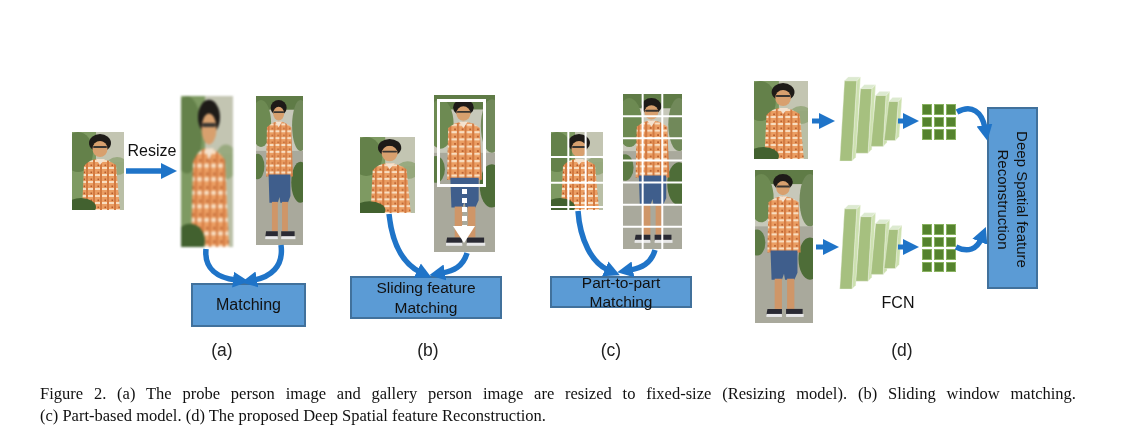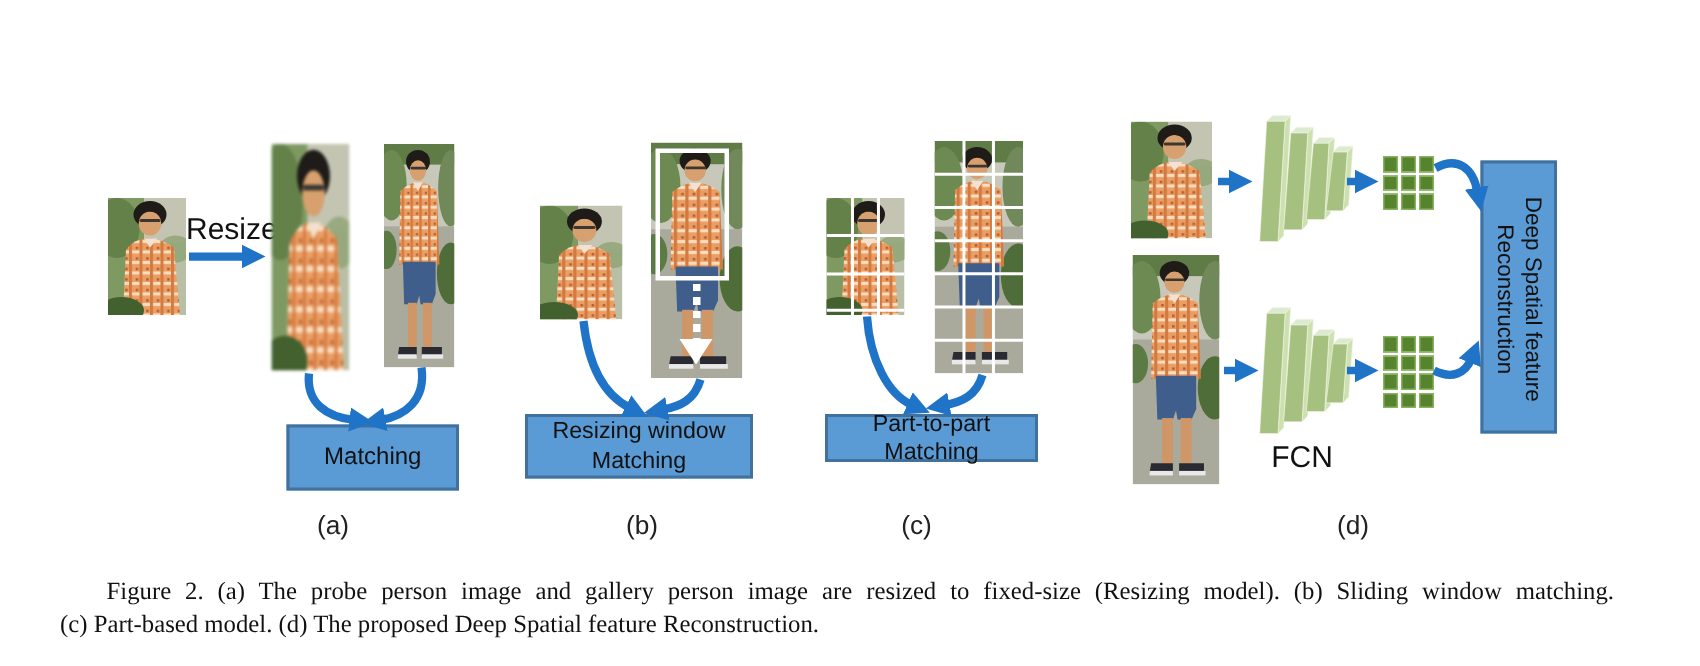--- a/index.html
+++ b/index.html
@@ -24,37 +24,37 @@
   .mbox{position:absolute;background:var(--box_fill);border:2px solid var(--box_border);
     box-sizing:border-box;display:flex;flex-direction:column;align-items:center;
     justify-content:center;font-size:16px;line-height:19.5px;color:#111;}
   .mbox.two{font-size:15.5px;}
   .dsr-box{position:absolute;left:987px;top:107px;width:51px;height:182px;
     background:var(--box_fill);border:2px solid var(--box_border);box-sizing:border-box;}
   .dsr-text{position:absolute;width:182px;height:51px;left:-67.5px;top:64.5px;
     transform:rotate(90deg);display:flex;flex-direction:column;align-items:center;
     justify-content:center;font-size:15px;line-height:19px;color:#111;text-align:center;}
   .plabel{position:absolute;width:58px;text-align:center;font-size:17.5px;color:#222;}
-  .small-label{position:absolute;text-align:center;font-size:20px;color:#111;}
+  .small-label{position:absolute;text-align:center;font-size:16px;color:#111;}
   .fmap{position:absolute;display:grid;gap:2px;background:#fff;}
   .fmap .cell{background:var(--feature_map_green);border:1px solid #8ab261;box-sizing:border-box;}
   #fmap-top{left:922px;top:104px;width:34px;height:36px;
     grid-template-columns:repeat(3,1fr);grid-template-rows:repeat(3,1fr);}
   #fmap-bottom{left:922px;top:224px;width:34px;height:48px;
     grid-template-columns:repeat(3,1fr);grid-template-rows:repeat(4,1fr);}
   svg.arrows{position:absolute;inset:0;width:1133px;height:444px;pointer-events:none;}
   .arrow{fill:none;stroke:var(--arrow_blue);stroke-width:5.5;}
   .arrow.thin{stroke-width:5;}
   .ah-fill{fill:var(--arrow_blue);}
   .fcn-front{fill:var(--fcn_face);stroke:#f4f8ec;stroke-width:0.4;}
   .fcn-topface{fill:var(--fcn_top);stroke:#f4f8ec;stroke-width:0.4;}
   .fcn-sideface{fill:var(--fcn_side);stroke:#f4f8ec;stroke-width:0.4;}
   .caption{position:absolute;left:40px;top:383px;width:1036px;
     font-family:"Liberation Serif",serif;font-size:16.5px;line-height:21.5px;color:#111;}
-  .caption .l1{text-align:justify;text-align-last:justify;margin-left:31px;}
+  .caption .l1{text-align:justify;text-align-last:justify;}
   .caption .l2{text-align:left;font-family:Liberation Serif, serif;}
   .blurred{filter:blur(1.1px);}
   .hiddefs{position:absolute;width:0;height:0;overflow:hidden;}
 </style>
 </head>
 <body>
 
 <svg class="hiddefs" aria-hidden="true">
   <defs>
     <pattern id="plaid" width="7" height="7" patternUnits="userSpaceOnUse">
@@ -150,21 +150,21 @@
   </div>
   <div class="img-wrap" style="left:434px;top:95px;width:61px;height:157px;">
     <svg class="person" viewBox="0 0 56 152" preserveAspectRatio="none">
         <use href="#person-full"></use>
       </svg>
     <div class="window-rect"></div>
     <div class="dash-line"></div>
     <div class="dash-head"></div>
   </div>
   <div class="mbox two" style="left:350px;top:276px;width:152px;height:43px;">
-    <div>Resizing window</div>
+    <div>Sliding feature</div>
     <div>Matching</div>
   </div>
   <div class="plabel" style="left:399px;top:340px;">(b)</div>
 
   <div class="img-wrap" style="left:551px;top:132px;width:52px;height:78px;">
     <svg class="person" viewBox="0 0 52 78" preserveAspectRatio="none">
         <use href="#person-upper"></use>
       </svg>
     <svg class="overlay" viewBox="0 0 100 100" preserveAspectRatio="none">
       <line x1="33.3" y1="0" x2="33.3" y2="100"></line>
@@ -239,21 +239,21 @@
     <div class="cell"></div>
       <div class="cell"></div>
       <div class="cell"></div>
   </div>
   <div class="dsr-box">
     <div class="dsr-text">
       <div>Deep Spatial feature</div>
       <div>Reconstruction</div>
     </div>
   </div>
-  <div class="small-label" style="left:835px;top:294px;width:66px;">FCN</div>
+  <div class="small-label" style="left:865px;top:294px;width:66px;">FCN</div>
   <div class="plabel" style="left:873px;top:340px;">(d)</div>
 
   <svg class="arrows">
     <defs>
       <marker id="ah" markerUnits="userSpaceOnUse" markerWidth="20" markerHeight="18" refX="3" refY="9" orient="auto">
         <path class="ah-fill" d="M0,1 L16,9 L0,17 Z"></path>
       </marker>
     </defs>
     <path class="arrow" d="M126,171 H164" marker-end="url(#ah)"></path>
     <path class="arrow" d="M206,249 C204,269 218,278 236,280" marker-end="url(#ah)"></path>

